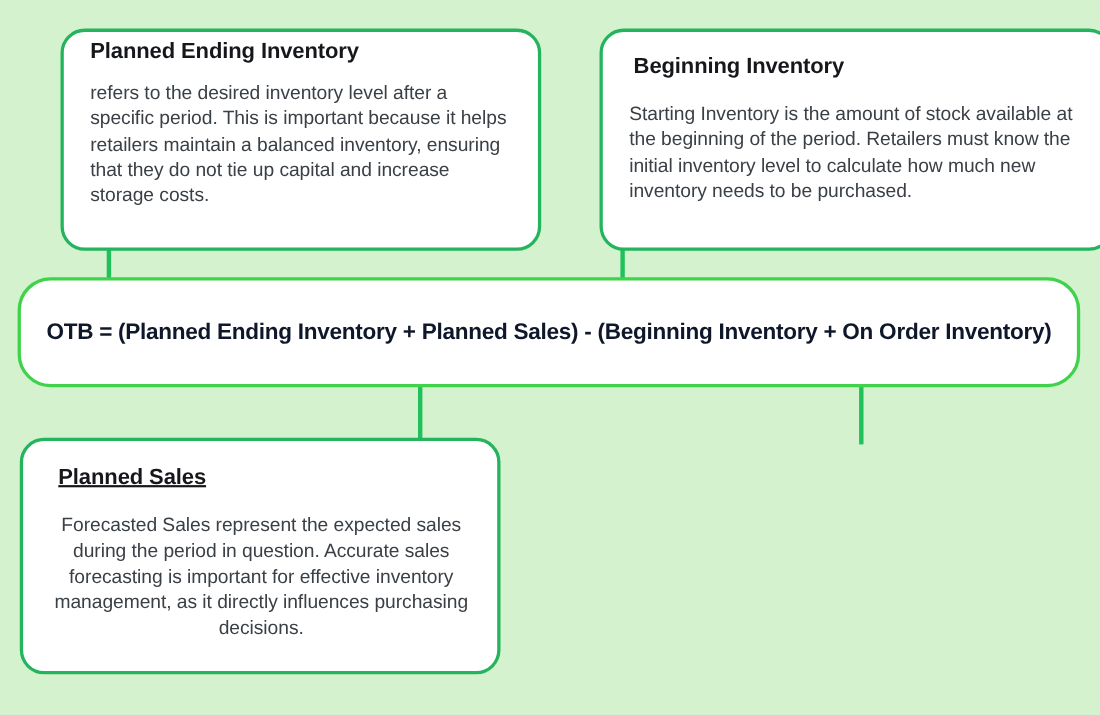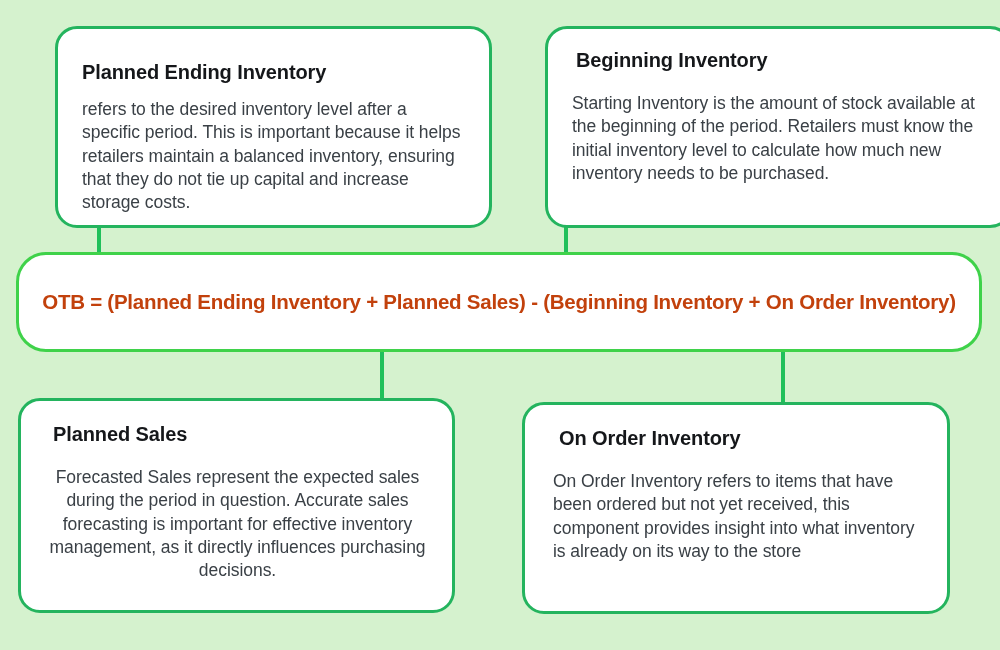--- a/index.html
+++ b/index.html
@@ -50,40 +50,40 @@
     font-size: 17.5px;
     line-height: 1.33;
     color: #3a4046;
     letter-spacing: -0.05px;
   }
 
   
   #card-planned-ending {
     left: 55px;  top: 26px;
     width: 437px; height: 202px;
-    padding: 32px 24px 0 24px;
+    padding: 7px 24px 0 24px;
   }
   #card-planned-ending .card-title { margin-bottom: 14px; }
 
   
   #card-beginning {
     left: 545px; top: 26px;
     width: 467px; height: 202px;
     padding: 20px 22px 0 22px;
   }
   #card-beginning .card-title { margin-left: 6px; margin-bottom: 20px; }
   #card-beginning .card-body  { margin-left: 2px; }
 
   
   #card-planned-sales {
     left: 18px;  top: 398px;
     width: 437px; height: 215px;
     padding: 22px 26px 0 26px;
   }
-  #card-planned-sales .card-title { margin-left: 6px; margin-bottom: 20px; }
+  #card-planned-sales .card-title { margin-left: 6px; margin-bottom: 20px; text-decoration: underline; }
   #card-planned-sales .card-body  { margin-left: 2px; text-align: center; }
 
   
   #card-on-order {
     left: 522px; top: 402px;
     width: 428px; height: 212px;
     padding: 22px 26px 0 26px;
   }
   #card-on-order .card-title { margin-left: 8px; margin-bottom: 20px; }
   #card-on-order .card-body  { margin-left: 2px; }
@@ -99,21 +99,21 @@
     border-radius: 30px;
     z-index: 2;
     display: flex;
     align-items: center;
   }
   #formula-text {
     width: 100%;
     text-align: center;
     font-size: 20.5px;
     font-weight: bold;
-    color: #c2410c;
+    color: #0f172a;
     letter-spacing: -0.25px;
     white-space: nowrap;
   }
 </style>
 </head>
 <body>
 
 <div id="diagram">
 
   <svg class="connectors" viewBox="0 0 1000 650" width="1000" height="650">
@@ -147,18 +147,14 @@
 
   <div id="formula-bar">
     <div id="formula-text">OTB = (Planned Ending Inventory + Planned Sales) - (Beginning Inventory + On Order Inventory)</div>
   </div>
 
   <div class="card" id="card-planned-sales">
     <div class="card-title">Planned Sales</div>
     <div class="card-body">Forecasted Sales represent the expected sales during the period in question. Accurate sales forecasting is important for effective inventory management, as it directly influences purchasing decisions.</div>
   </div>
 
-  <div class="card" id="card-on-order">
-    <div class="card-title">On Order Inventory</div>
-    <div class="card-body">On Order Inventory refers to items that have been ordered but not yet received, this component provides insight into what inventory is already on its way to the store</div>
-  </div>
 
 </div>
 
 </body></html>

